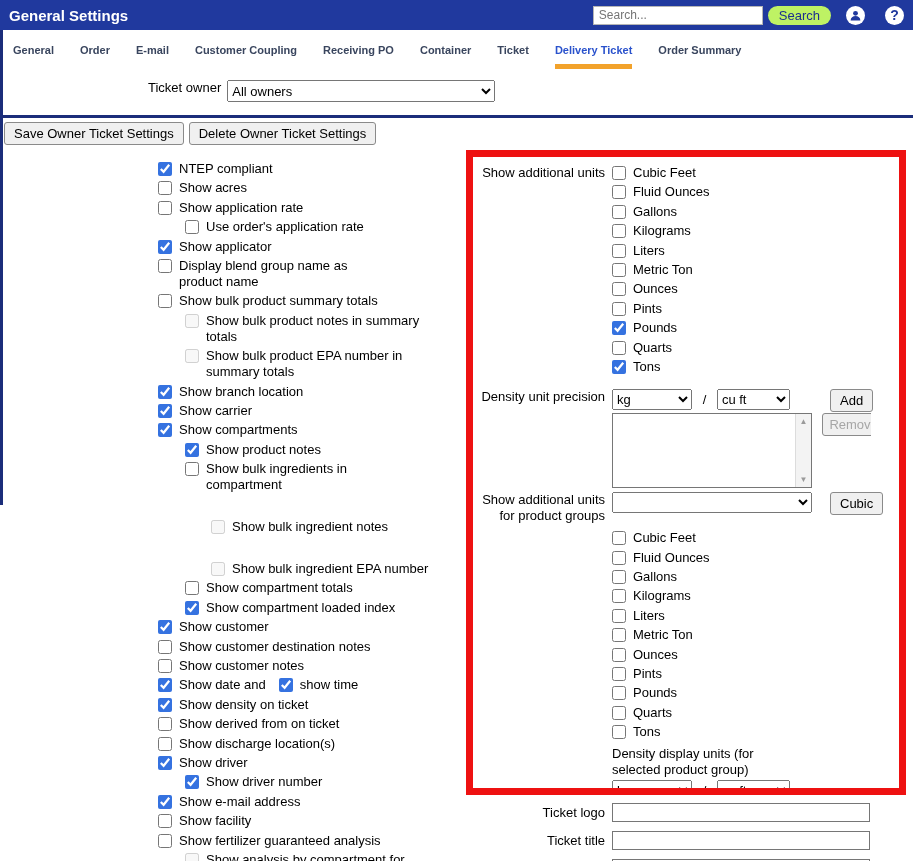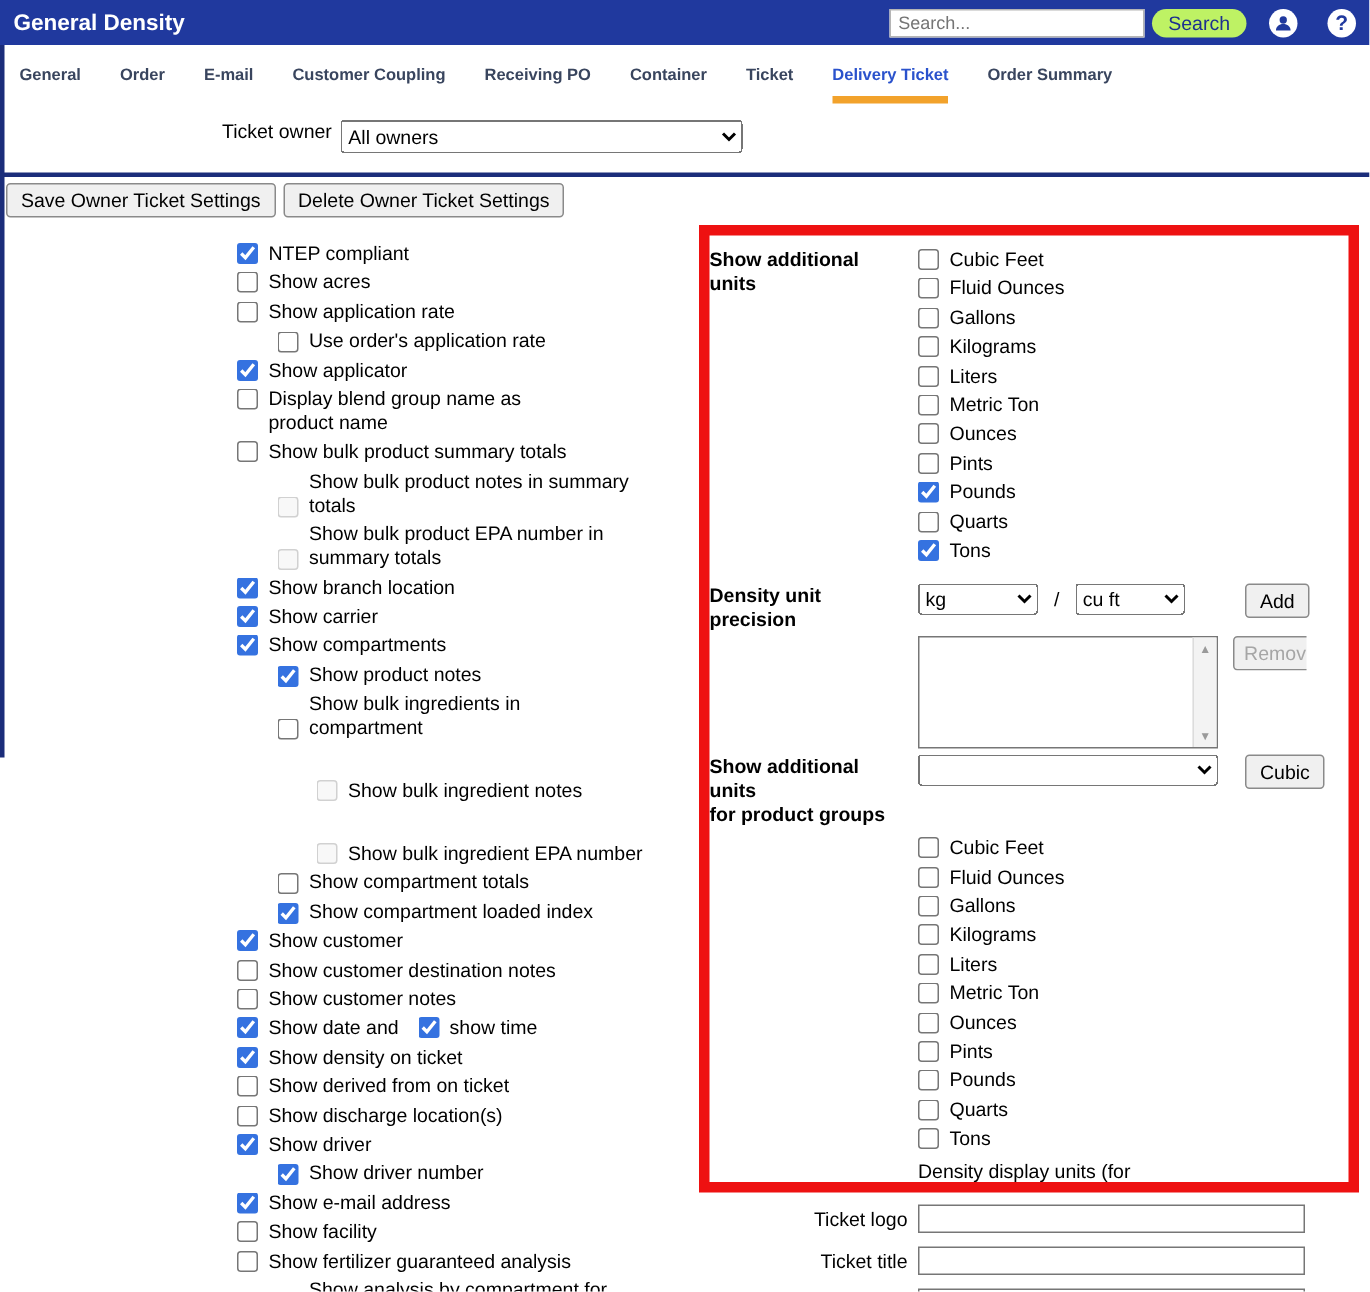--- a/index.html
+++ b/index.html
@@ -29,28 +29,28 @@
   .toolbar { padding:4px 0 0 4px; height:31px; display:flex; gap:5px; }
   .btn { background:#f0f0f0; border:1px solid #8a8a8a; border-radius:3px; font-size:13px; padding:2px 9px; height:23px; font-family:inherit; cursor:pointer; }
   .btn:disabled { color:#a6a6a6; cursor:default; }
   
   .main { position:relative; height:712px; }
   .left-border { position:absolute; left:0; top:30px; width:3px; height:475px; background:#1b2d7a; }
   #left-col { position:absolute; left:0; top:2px; width:466px; padding:10px 0 0 158px; }
   .cb-row { display:flex; align-items:flex-start; margin-bottom:3.4px; line-height:16px; }
   .cb-row input { width:14px; height:14px; margin:1px 0 0 0; accent-color:#3572e0; flex:none; }
   .cb-row .lbl { margin-left:7px; white-space:pre-line; }
-  .ind1 { margin-left:27px;align-items:flex-end; }
+  .ind1 { margin-left:27px; }
   .ind2 { margin-left:53px;margin-top:26px; }
   .second-gap { margin-left:13px !important; }
   
   #right-panel { position:absolute; left:466px; top:1px; width:440px; height:645px;
     border:7px solid #ee1111; padding:8px 0 0 0; overflow:hidden; }
   .rp-row { display:flex; }
-  .rp-label { width:132px; flex:none; white-space:pre-line; line-height:16px;font-weight:bold; }
+  .rp-label { width:132px; text-align:right; flex:none; white-space:pre-line; line-height:16px; }
   .rp-content { margin-left:7px; position:relative; flex:1; }
   .unit-sel { width:80px; height:21px; font-size:13px; font-family:inherit; }
   .unit-sel2 { width:73px; height:21px; font-size:13px; font-family:inherit; }
   .slash { margin:0 7px; }
   .side-btn { position:absolute; left:194px; top:0;margin-left:24px; }
   .clip-wrap { position:absolute; left:210px; top:0; width:49px; overflow:hidden; }
   .clip-wrap .btn { width:56px; padding:2px 4px; }
   .listbox { width:200px; height:75px; border:1px solid #767676; background:#fff; position:relative; }
   .listbox .sb { position:absolute; right:0; top:0; bottom:0; width:16px; background:#f3f3f3; border-left:1px solid #dcdcdc;
     display:flex; flex-direction:column; justify-content:space-between; align-items:center; font-size:8px; color:#9a9a9a; padding:3px 0; }
@@ -60,21 +60,21 @@
   
   #footer { position:absolute; left:473px; top:653px; }
   .f-row { display:flex; align-items:center; margin-bottom:8px; height:20px; }
   .f-label { width:132px; text-align:right; flex:none; }
   .f-input { margin-left:7px; width:258px; height:19px; border:1px solid #767676; font-family:inherit; font-size:13px; padding:0 3px; }
 </style>
 </head>
 <body>
 
 <div class="header">
-  <span class="header-title">General Density</span>
+  <span class="header-title">General Settings</span>
   <div class="header-right">
     <input class="search-input" placeholder="Search..." style="">
     <button class="search-btn">Search</button>
     <span class="round-icon">
       <svg width="13" height="13" viewBox="0 0 24 24">
           <circle cx="12" cy="8" r="4.5" fill="#20399e"></circle>
           <path d="M3 21c0-5 4-8 9-8s9 3 9 8z" fill="#20399e"></path>
         </svg>
     </span>
     <span class="help-icon">?</span>

